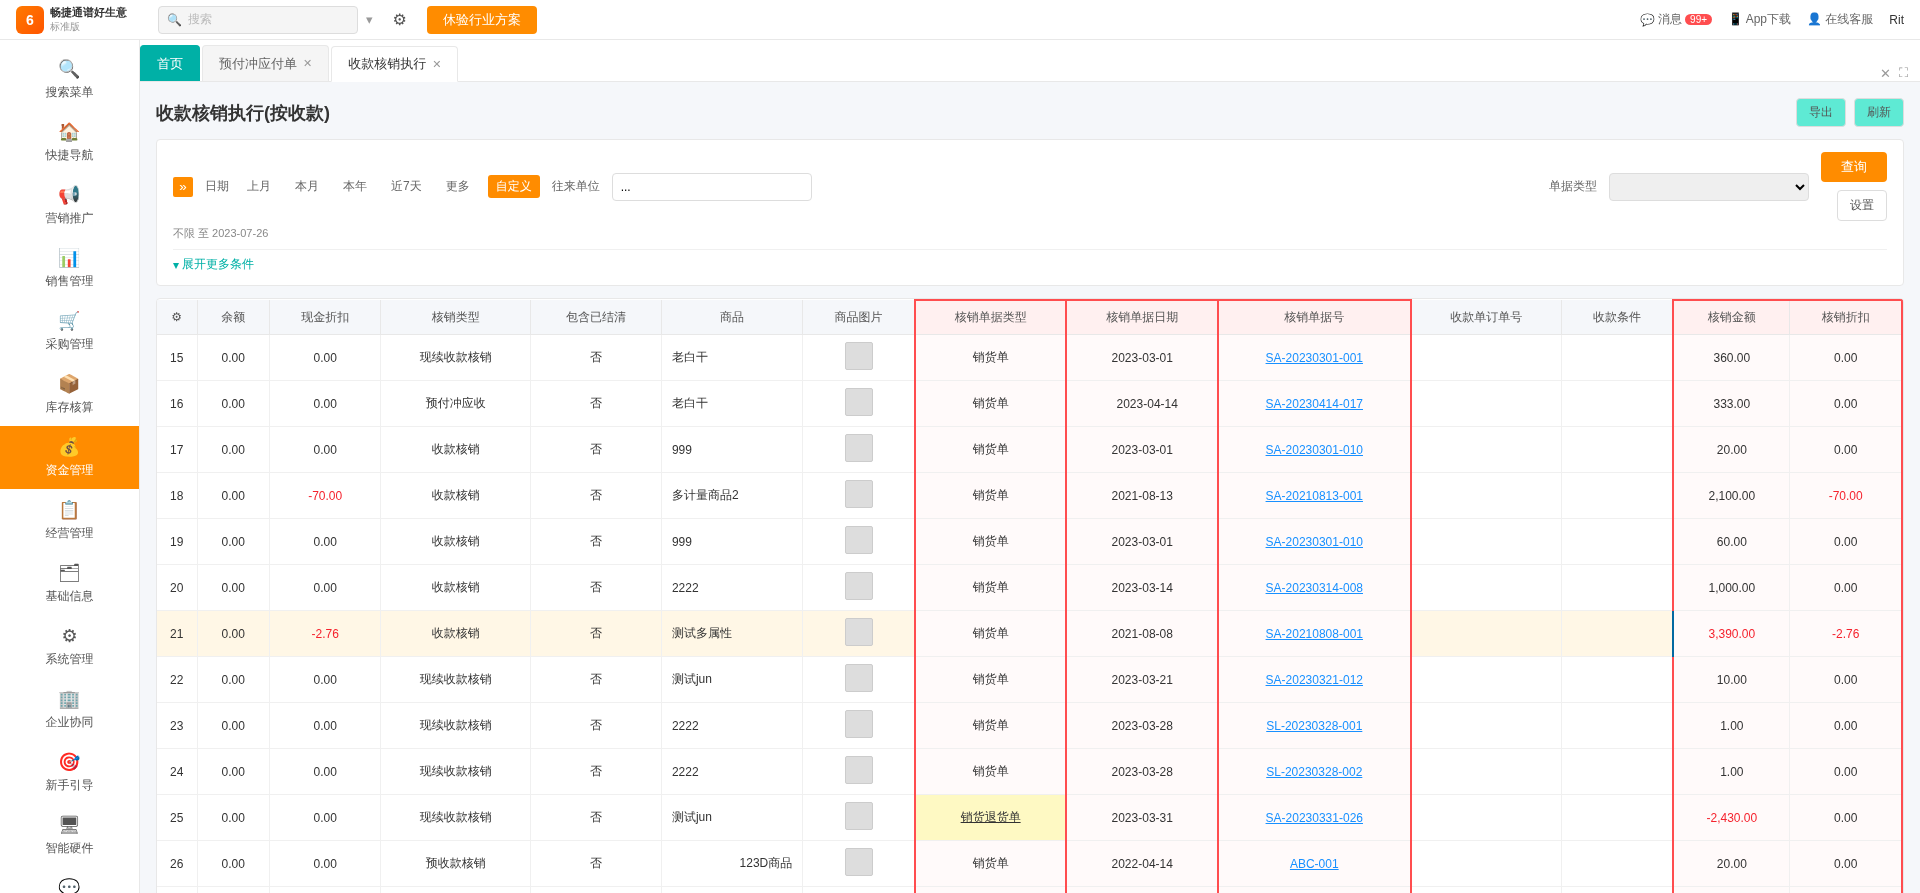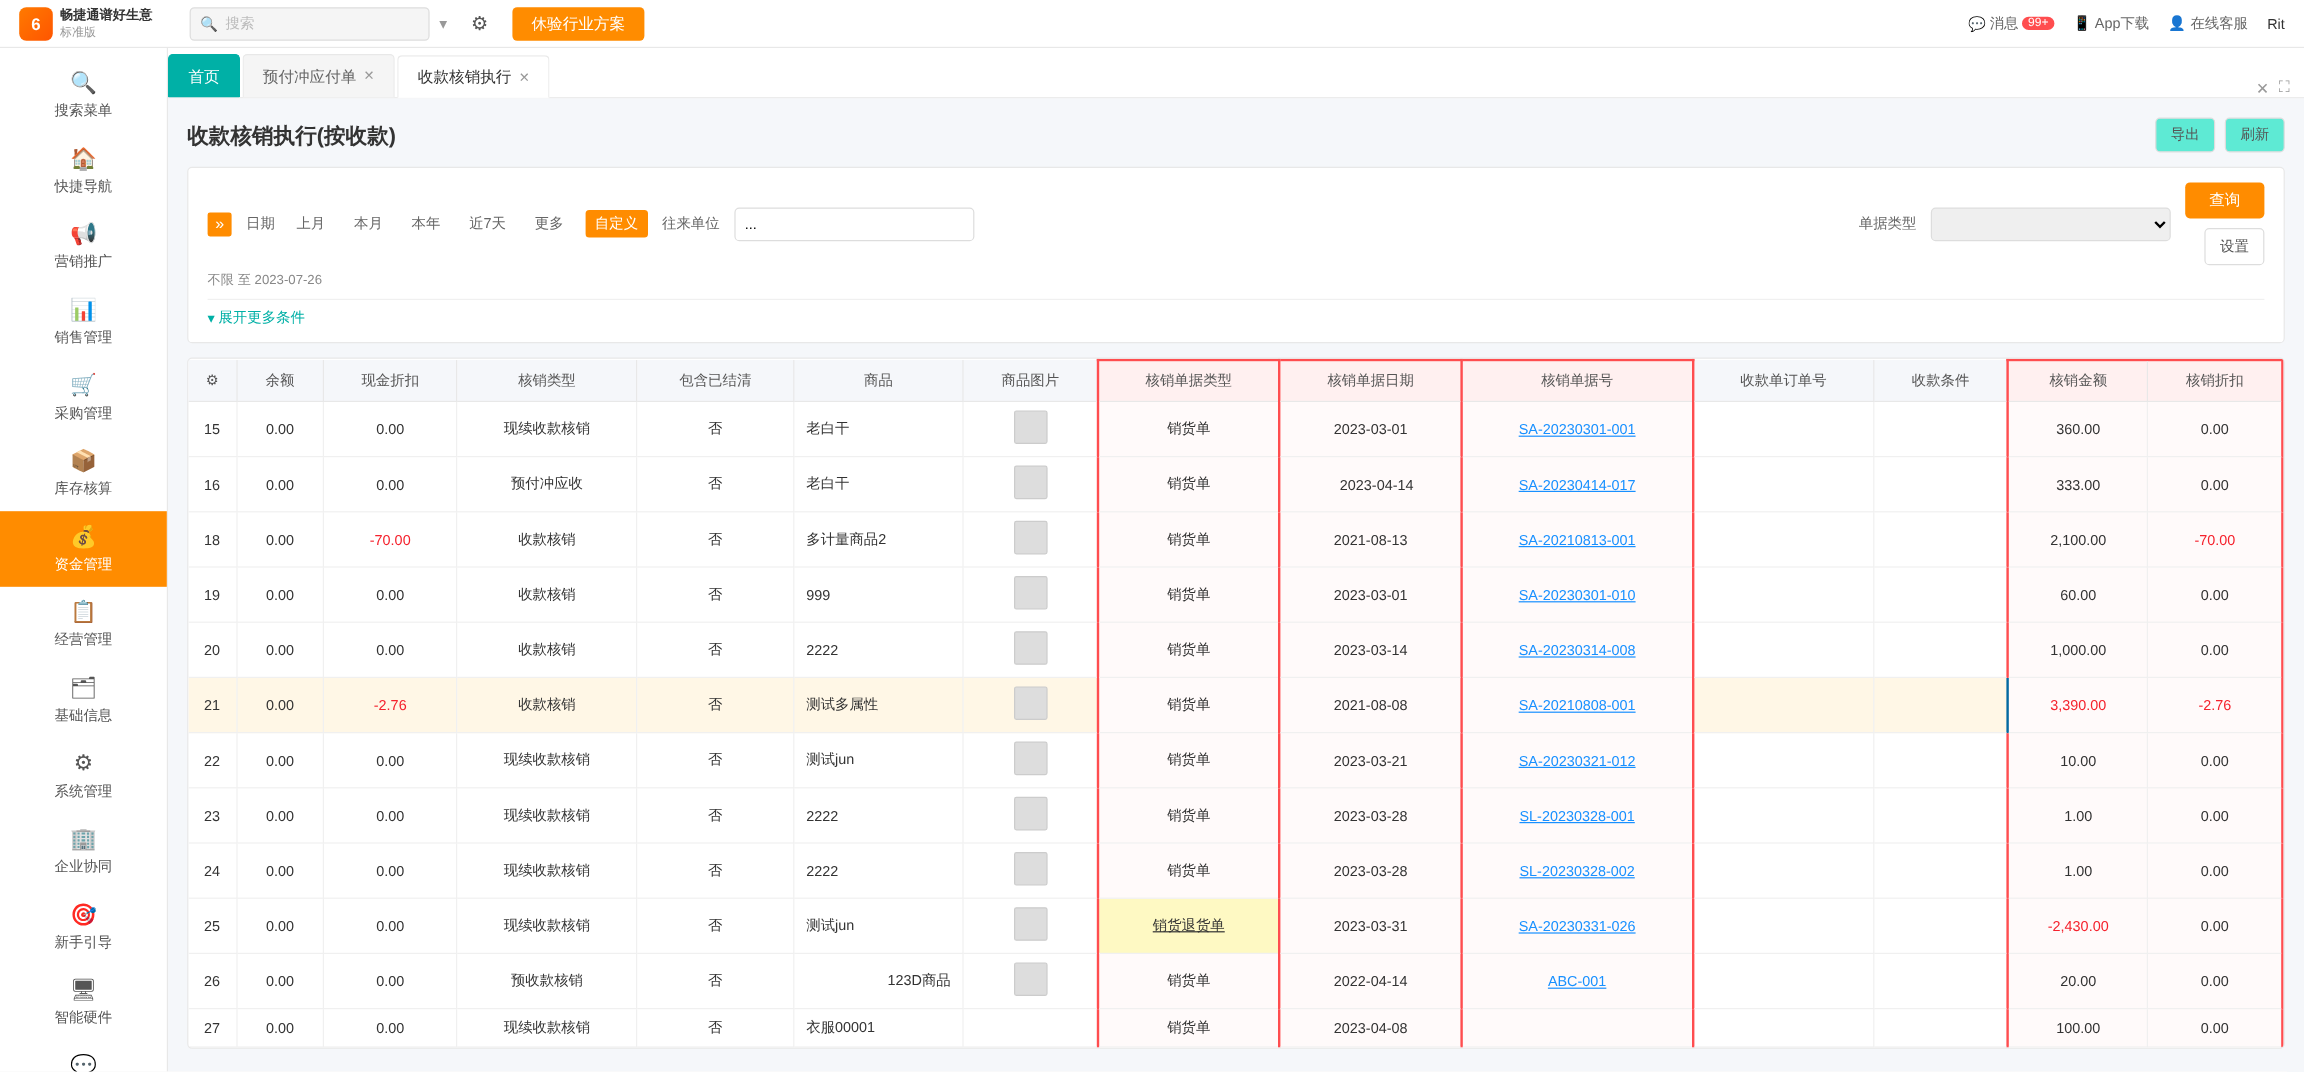--- a/index.html
+++ b/index.html
@@ -338,20 +338,36 @@
     <td><div style="width:28px;height:28px;background:#ddd;border:1px solid #ccc;display:inline-block;border-radius:2px;"></div></td>
     <td style="border-left:2px solid #ff4d4f;border-right:2px solid #ff4d4f;background:#fffafa;">销货单</td>
     <td style="border-left:2px solid #ff4d4f;border-right:2px solid #ff4d4f;background:#fffafa;padding-left:20px;">2023-04-14</td>
     <td style="border-left:2px solid #ff4d4f;border-right:2px solid #ff4d4f;background:#fffafa;"><a class="text-link" href="#">SA-20230414-017</a></td>
     <td></td>
     <td></td>
     <td class="" style="border-left:2px solid #ff4d4f;background:#fffafa;">333.00</td>
     <td class="" style="border-right:2px solid #ff4d4f;background:#fffafa;">0.00</td>
   </tr>
               <tr>
+    <td>17</td>
+    <td>0.00</td>
+    <td class="">0.00</td>
+    <td>收款核销</td>
+    <td>否</td>
+    <td style="text-align:left;">999</td>
+    <td><div style="width:28px;height:28px;background:#ddd;border:1px solid #ccc;display:inline-block;border-radius:2px;"></div></td>
+    <td style="border-left:2px solid #ff4d4f;border-right:2px solid #ff4d4f;background:#fffafa;">销货单</td>
+    <td style="border-left:2px solid #ff4d4f;border-right:2px solid #ff4d4f;background:#fffafa;">2023-03-01</td>
+    <td style="border-left:2px solid #ff4d4f;border-right:2px solid #ff4d4f;background:#fffafa;"><a class="text-link" href="#">SA-20230301-010</a></td>
+    <td></td>
+    <td></td>
+    <td class="" style="border-left:2px solid #ff4d4f;background:#fffafa;">20.00</td>
+    <td class="" style="border-right:2px solid #ff4d4f;background:#fffafa;">0.00</td>
+  </tr>
+              <tr>
     <td>18</td>
     <td>0.00</td>
     <td class="text-red">-70.00</td>
     <td>收款核销</td>
     <td>否</td>
     <td style="text-align:left;">多计量商品2</td>
     <td><div style="width:28px;height:28px;background:#ddd;border:1px solid #ccc;display:inline-block;border-radius:2px;"></div></td>
     <td style="border-left:2px solid #ff4d4f;border-right:2px solid #ff4d4f;background:#fffafa;">销货单</td>
     <td style="border-left:2px solid #ff4d4f;border-right:2px solid #ff4d4f;background:#fffafa;">2021-08-13</td>
     <td style="border-left:2px solid #ff4d4f;border-right:2px solid #ff4d4f;background:#fffafa;"><a class="text-link" href="#">SA-20210813-001</a></td>

